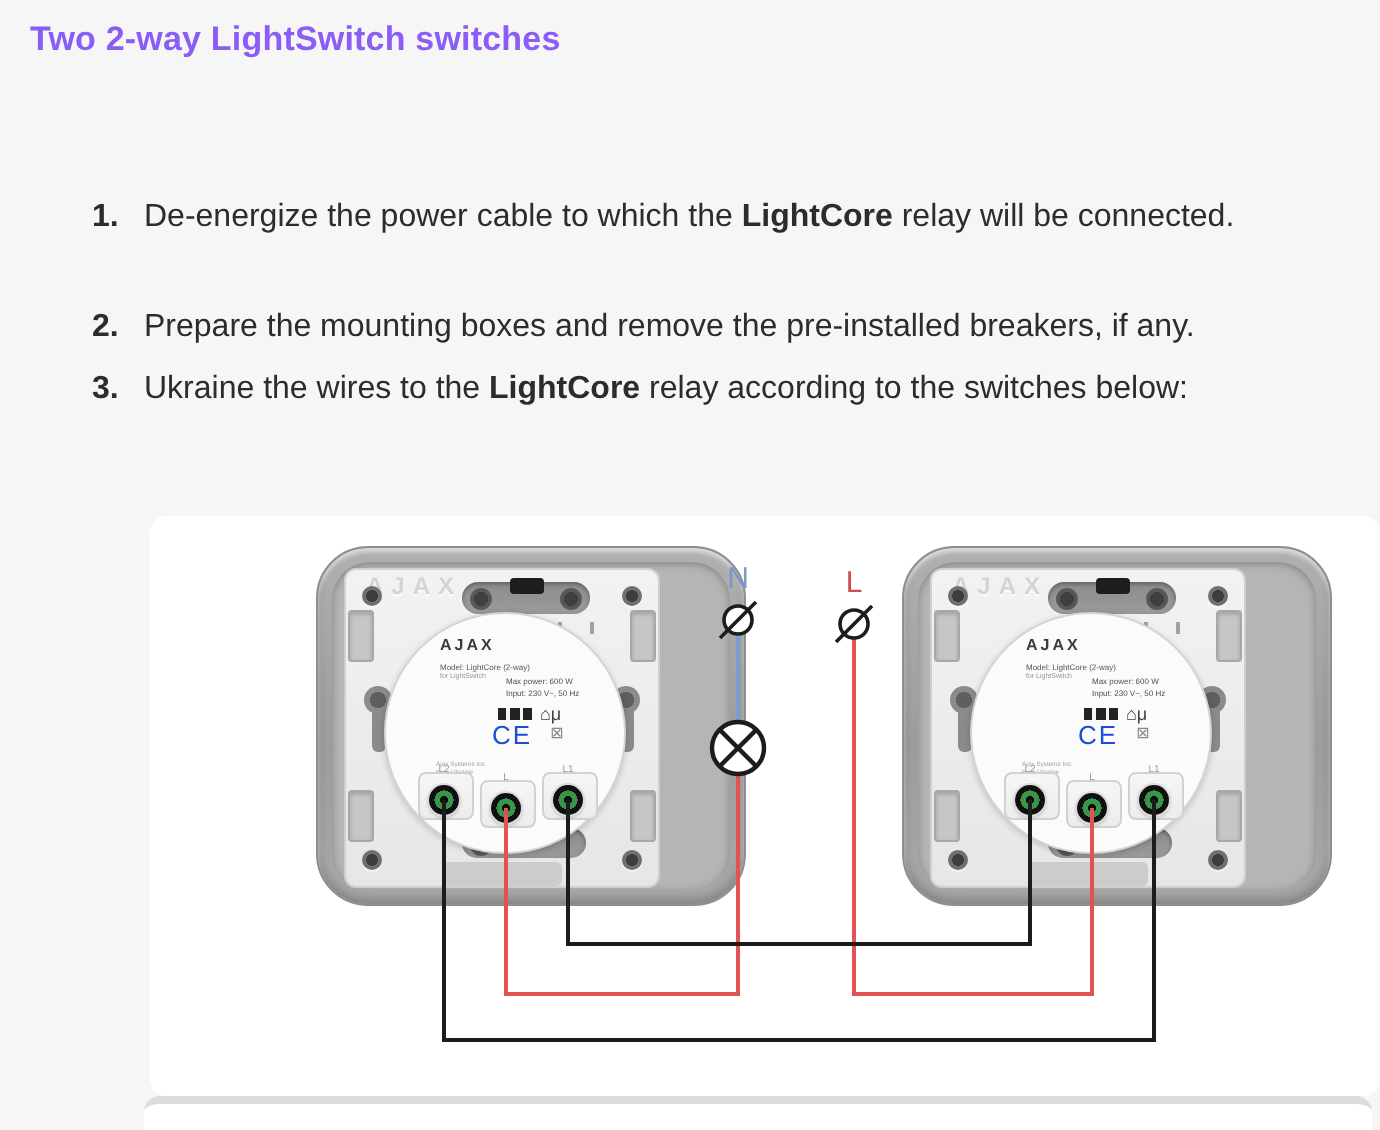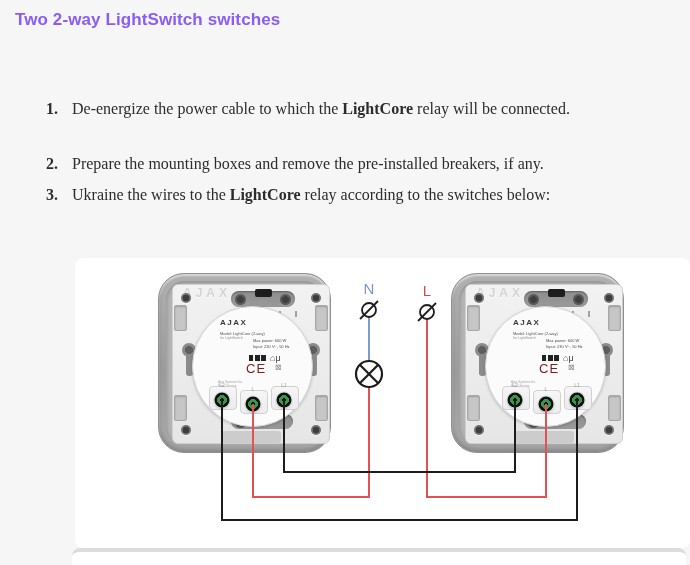--- a/index.html
+++ b/index.html
@@ -9,36 +9,36 @@
     font-family:"Liberation Sans", sans-serif;
     -webkit-font-smoothing:antialiased;
   }
   .page{position:relative;width:690px;height:565px;}
 
   
   .title{
     position:absolute;left:15px;top:10px;
     font-size:17px;font-weight:700;color:#8b5cf6;letter-spacing:.1px;
   }
-  .item{position:absolute;left:46px;font-size:16px;color:#2c2c2c;line-height:22px;white-space:nowrap;font-family:Liberation Serif, serif;}
+  .item{position:absolute;left:46px;font-size:16px;color:#2c2c2c;line-height:22px;white-space:nowrap;}
   .item .num{font-weight:700;display:inline-block;min-width:18px;}
   .item .txt{margin-left:8px;}
   .item b{font-weight:700;}
   .item-1{top:98px;} .item-2{top:153px;} .item-3{top:184px;}
 
   
   .diagram{
     position:absolute;left:75px;top:258px;width:615px;height:290px;
     background:#ffffff;border-radius:8px;
   }
   .wires{position:absolute;left:0;top:0;z-index:6;}
   .nlabel{font-family:"Liberation Sans",sans-serif;font-size:15px;}
 
   
-  .module{position:absolute;top:15px;width:173px;height:180px;}
+  .module{position:absolute;top:15px;width:215px;height:180px;}
   .mod-left{left:83px;} .mod-right{left:376px;}
   .frame{
     position:absolute;inset:0;border-radius:26px;
     background:linear-gradient(180deg,#b0b0b0,#9c9c9c 55%,#a8a8a8);
     border:1px solid #8f8f8f;
     box-shadow:inset 0 2px 2px rgba(255,255,255,.55), inset 0 -3px 4px rgba(0,0,0,.20);
   }
   .frame-inner{
     position:absolute;inset:7px;border-radius:19px;
     background:#b5b5b5;box-shadow:inset 0 1px 4px rgba(0,0,0,.28);
@@ -99,21 +99,21 @@
   .r-model{position:absolute;left:27px;top:24px;font-size:4px;color:#555;white-space:nowrap;}
   .r-model2{position:absolute;left:27px;top:29px;font-size:3.5px;color:#949494;white-space:nowrap;}
   .r-specs{position:absolute;left:60px;top:31px;font-size:4px;line-height:5.5px;color:#4e4e4e;white-space:nowrap;}
   .r-icons{position:absolute;left:56px;top:41px;height:10px;}
   .r-icons .bars{
     display:inline-block;width:17px;height:6px;vertical-align:middle;
     background:linear-gradient(90deg,#222 0 4px,#f5f5f5 4px 6px,#222 6px 11px,#f5f5f5 11px 12.5px,#222 12.5px 17px);
   }
   .r-icons .housemu{font-size:9px;color:#3d3d3d;margin-left:4px;vertical-align:middle;}
   .r-ce{position:absolute;left:53px;top:52px;}
-  .r-ce .ce{font-size:13px;color:#7f1d1d;letter-spacing:1px;}
+  .r-ce .ce{font-size:13px;color:#1d4ed8;letter-spacing:1px;}
   .r-ce .weee{font-size:8px;color:#8a8a8a;margin-left:9px;vertical-align:3px;}
   .r-fine{position:absolute;left:25px;top:73px;font-size:3.2px;line-height:4.2px;color:#a5a5a5;white-space:nowrap;}
 
   
   .lug{
     position:absolute;top:113px;width:26px;height:22px;z-index:3;
     background:linear-gradient(180deg,#f6f6f6,#ececec);
     border:1px solid #d1d1d1;border-radius:4px;
   }
   .lug-c{top:117px;}

